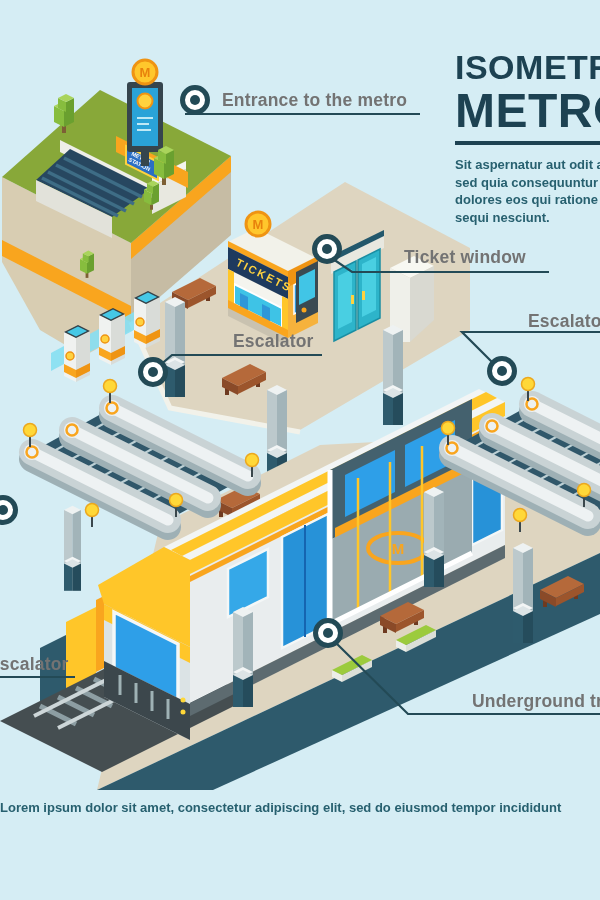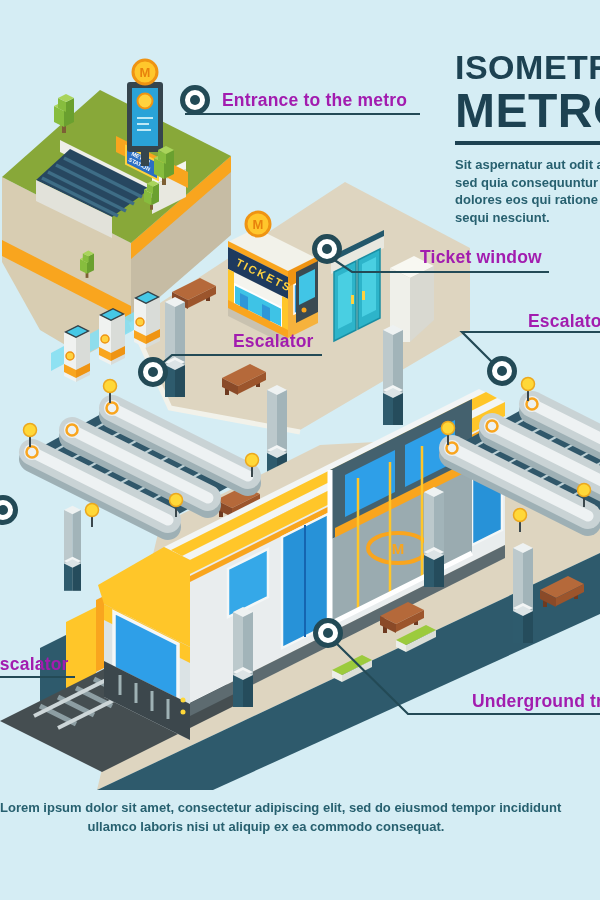--- a/index.html
+++ b/index.html
@@ -1,20 +1,20 @@
 <!DOCTYPE html>
 <html><head>
 <meta charset="utf-8">
 <style>
   html,body{margin:0;padding:0;background:#9fbfca;}
   #poster{position:relative;width:600px;height:900px;overflow:hidden;background:#d5edf4;
     font-family:"Liberation Sans", sans-serif;}
   #scene{position:absolute;left:0;top:0;z-index:1;}
   .label{position:absolute;z-index:2;white-space:nowrap;font-weight:700;
-    font-size:17.5px;color:#a21caf;letter-spacing:.2px;}
+    font-size:17.5px;color:#737373;letter-spacing:.2px;}
   #title{position:absolute;left:455px;top:50px;z-index:2;color:#1d4252;font-weight:700;
     white-space:nowrap;line-height:1;}
   #title .t1{font-size:34px;letter-spacing:0.5px;}
   #title .t2{font-size:48px;margin-top:3px;letter-spacing:0.5px;}
   #title-rule{position:absolute;left:455px;top:141px;width:160px;height:4px;
     background:#1d4252;z-index:2;}
   #intro{position:absolute;left:455px;top:156px;z-index:2;color:#27606f;font-weight:700;
     font-size:13px;line-height:17.5px;white-space:nowrap;}
   #footer{position:absolute;left:0;top:798px;width:532px;text-align:center;z-index:2;
     color:#27606f;font-weight:700;font-size:13px;line-height:19px;white-space:nowrap;}
@@ -376,23 +376,22 @@
   </div>
   <div id="title-rule"></div>
   <div id="intro">
     <div>Sit aspernatur aut odit aut fugit,</div>
     <div>sed quia consequuntur magni</div>
     <div>dolores eos qui ratione voluptatem</div>
     <div>sequi nesciunt.</div>
   </div>
 
   <div class="label" style="left:222px;top:90px">Entrance to the metro</div>
-  <div class="label" style="left:420px;top:247px">Ticket window</div>
+  <div class="label" style="left:404px;top:247px">Ticket window</div>
   <div class="label" style="left:528px;top:311px">Escalator</div>
   <div class="label" style="left:233px;top:331px">Escalator</div>
   <div class="label" style="left:-12px;top:654px">Escalator</div>
   <div class="label" style="left:472px;top:691px">Underground train</div>
 
   <div id="footer">
     <div>Lorem ipsum dolor sit amet, consectetur adipiscing elit, sed do eiusmod tempor incididunt</div>
-    <div>ullamco laboris nisi ut aliquip ex ea commodo consequat.</div>
   </div>
 </div>
 
 </body></html>

